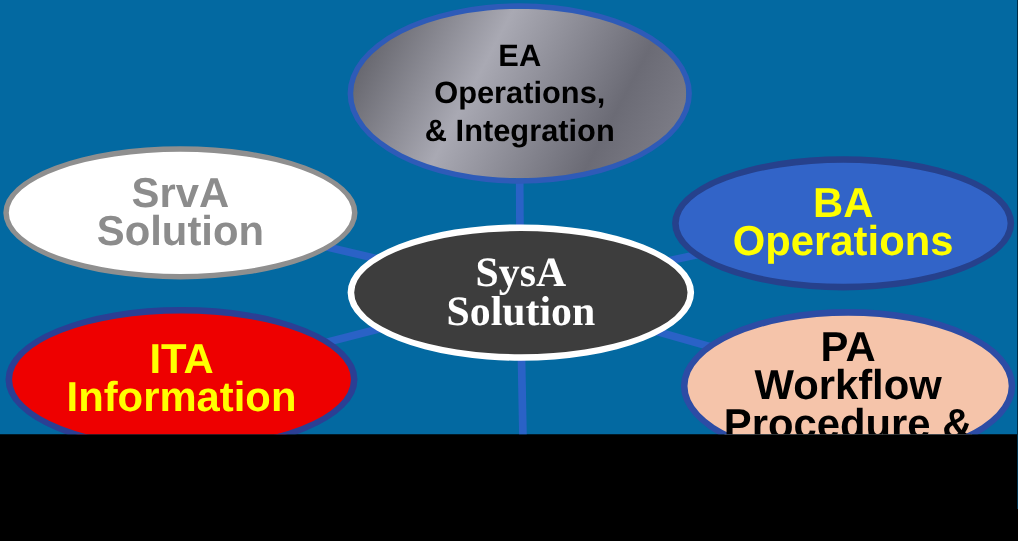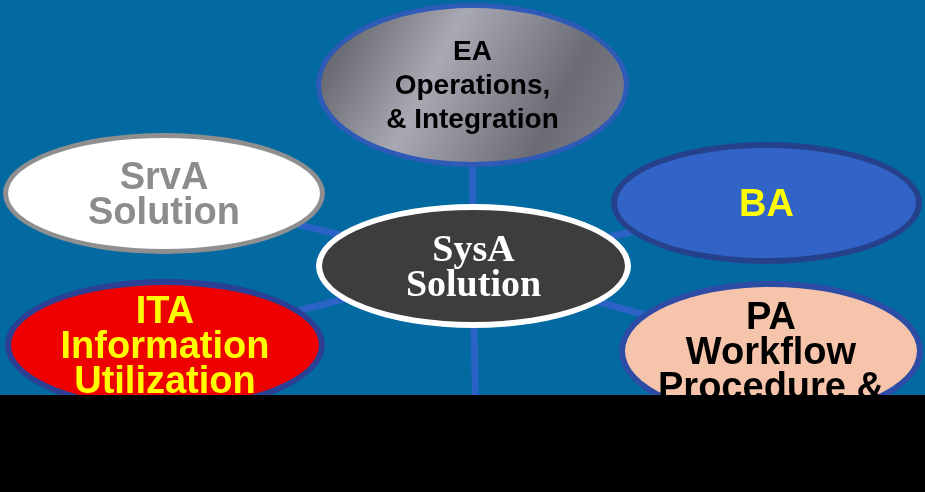--- a/index.html
+++ b/index.html
@@ -71,31 +71,31 @@
     <div class="lbl-line">&amp; Integration</div>
   </div>
 
   <div class="node node-srva" style="background: rgb(255, 255, 255); border-color: rgb(143, 143, 143); color: rgb(140, 140, 140);">
     <div class="lbl-line">SrvA</div>
     <div class="lbl-line">Solution</div>
   </div>
 
   <div class="node node-ba" style="background: rgb(50, 100, 200); border-color: rgb(38, 65, 140); color: rgb(255, 255, 0);">
     <div class="lbl-line">BA</div>
+    <div class="lbl-line">Operations</div>
   </div>
 
   <div class="node node-sysa" style="background: rgb(61, 61, 61); border-color: rgb(255, 255, 255); color: rgb(255, 255, 255);">
     <div class="lbl-line">SysA</div>
     <div class="lbl-line">Solution</div>
   </div>
 
   <div class="node node-ita" style="background: rgb(238, 0, 0); border-color: rgb(43, 63, 148); color: rgb(255, 255, 0);">
     <div class="lbl-line">ITA</div>
     <div class="lbl-line">Information</div>
-    <div class="lbl-line">Utilization</div>
   </div>
 
   <div class="node node-pa" style="background: rgb(245, 196, 170); border-color: rgb(44, 76, 165); color: rgb(0, 0, 0);">
     <div class="lbl-line">PA</div>
     <div class="lbl-line">Workflow</div>
     <div class="lbl-line">Procedure &amp;</div>
   </div>
 
 
 </div>

